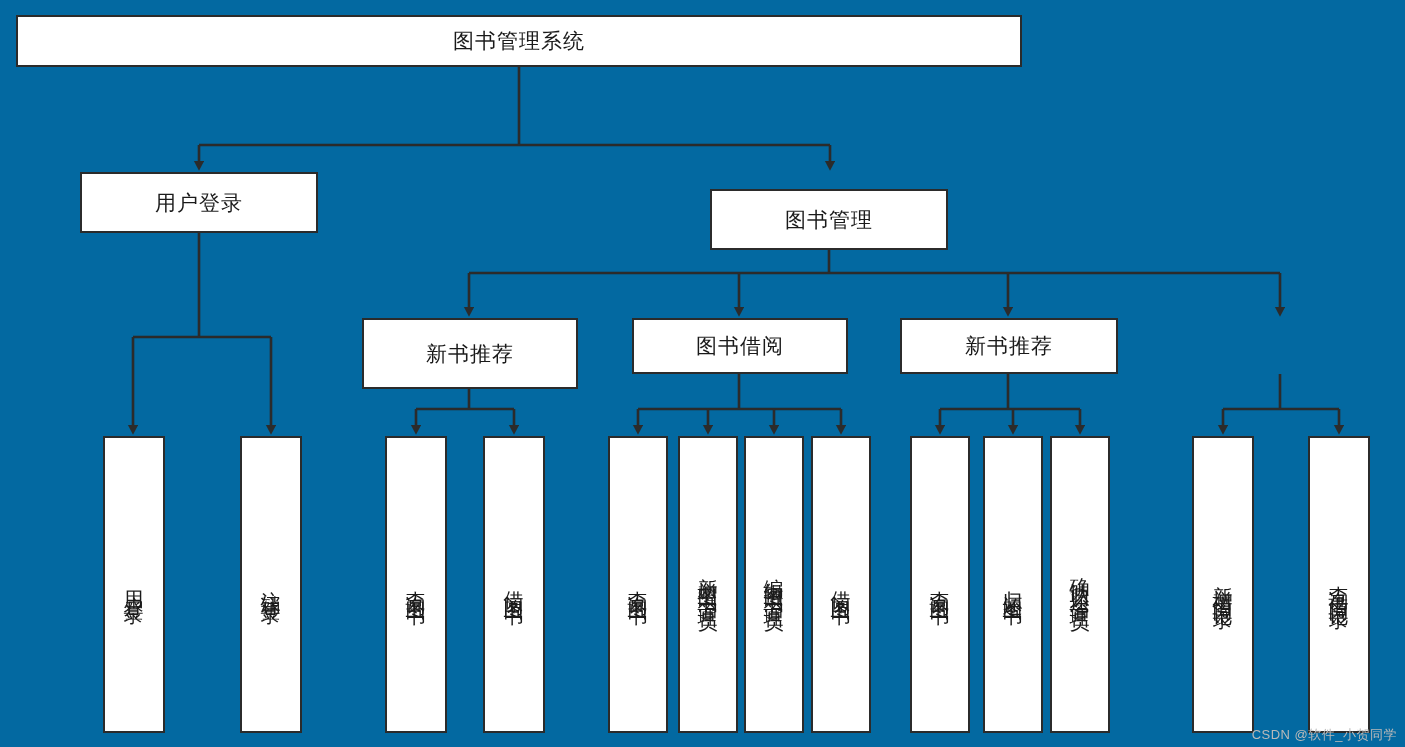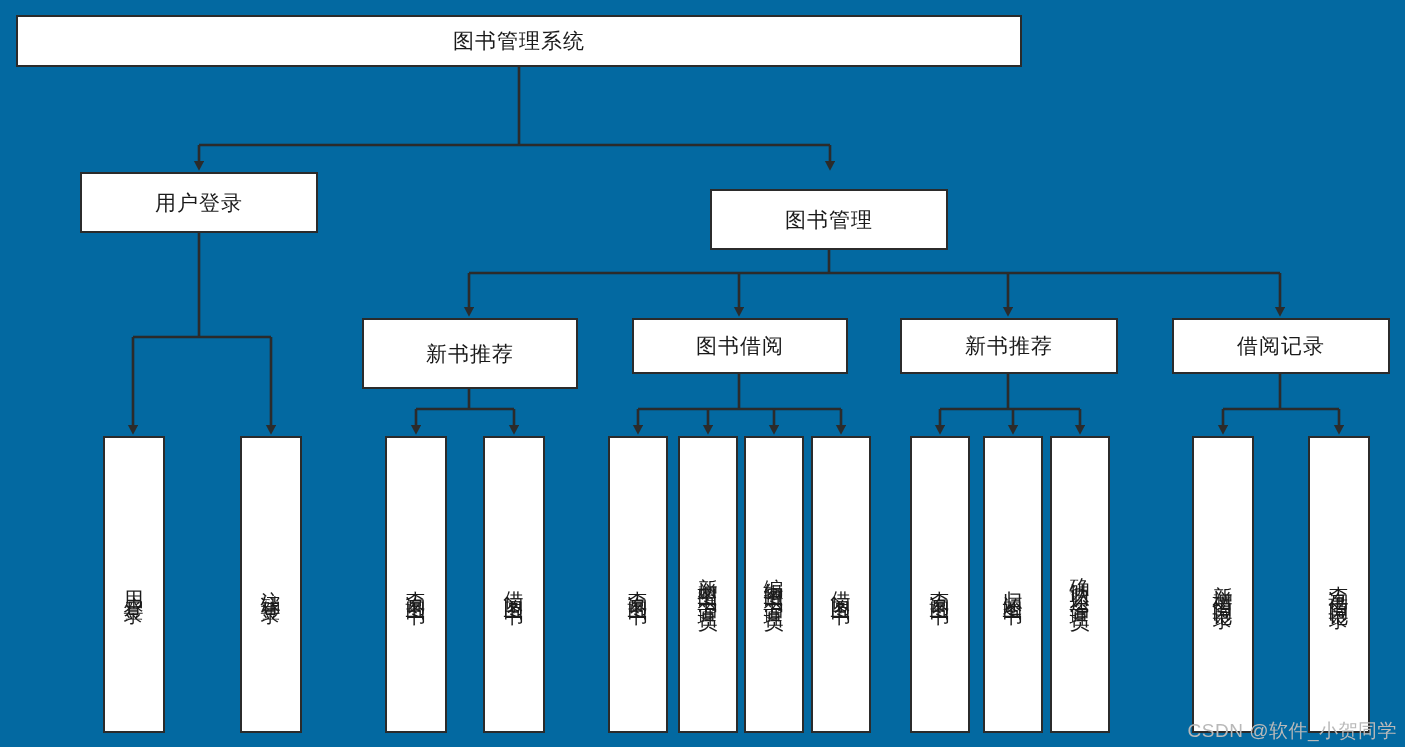--- a/index.html
+++ b/index.html
@@ -52,21 +52,21 @@
     display: block;
   }
   .node.vert .lbl {
     writing-mode: vertical-rl;
     text-orientation: upright;
   }
   #watermark {
     position: absolute;
     right: 8px;
     bottom: 3px;
-    font-size: 19px;
+    font-size: 13px;
     color: #b9b9b9;
     white-space: nowrap;
     letter-spacing: 0.5px;
   }
 </style>
 </head>
 <body>
 
 <div id="canvas">
 
@@ -136,23 +136,20 @@
 
   <div class="node horiz" style="left:362px;top:318px;width:216px;height:71px;">
     <span class="lbl">新书推荐</span>
   </div>
   <div class="node horiz" style="left:632px;top:318px;width:216px;height:56px;text-align:center;">
     <span class="lbl">图书借阅</span>
   </div>
   <div class="node horiz" style="left:900px;top:318px;width:218px;height:56px;">
     <span class="lbl">新书推荐</span>
   </div>
-  <div class="node horiz" style="left:1172px;top:318px;width:218px;height:56px;">
-    <span class="lbl">借阅记录</span>
-  </div>
 
   <div class="node vert" style="left:103px;top:436px;width:62px;height:297px;">
     <span class="lbl">用户登录</span>
   </div>
   <div class="node vert" style="left:240px;top:436px;width:62px;height:297px;">
     <span class="lbl">注销登录</span>
   </div>
   <div class="node vert" style="left:385px;top:436px;width:62px;height:297px;">
     <span class="lbl">查询图书</span>
   </div>

